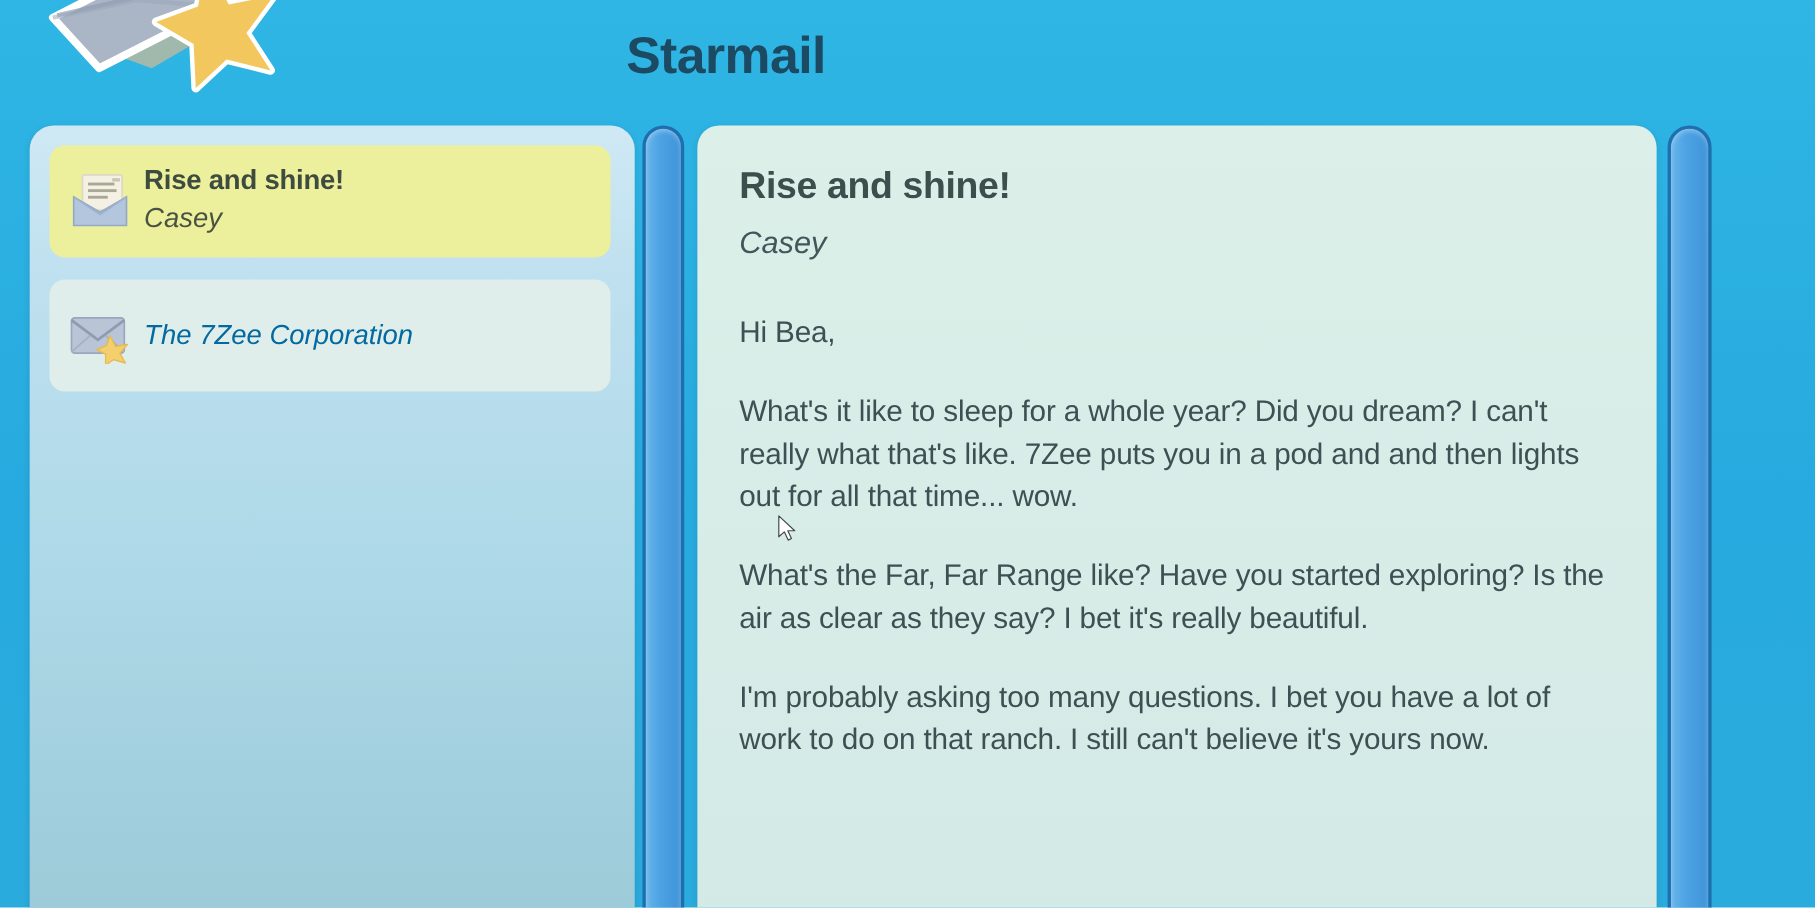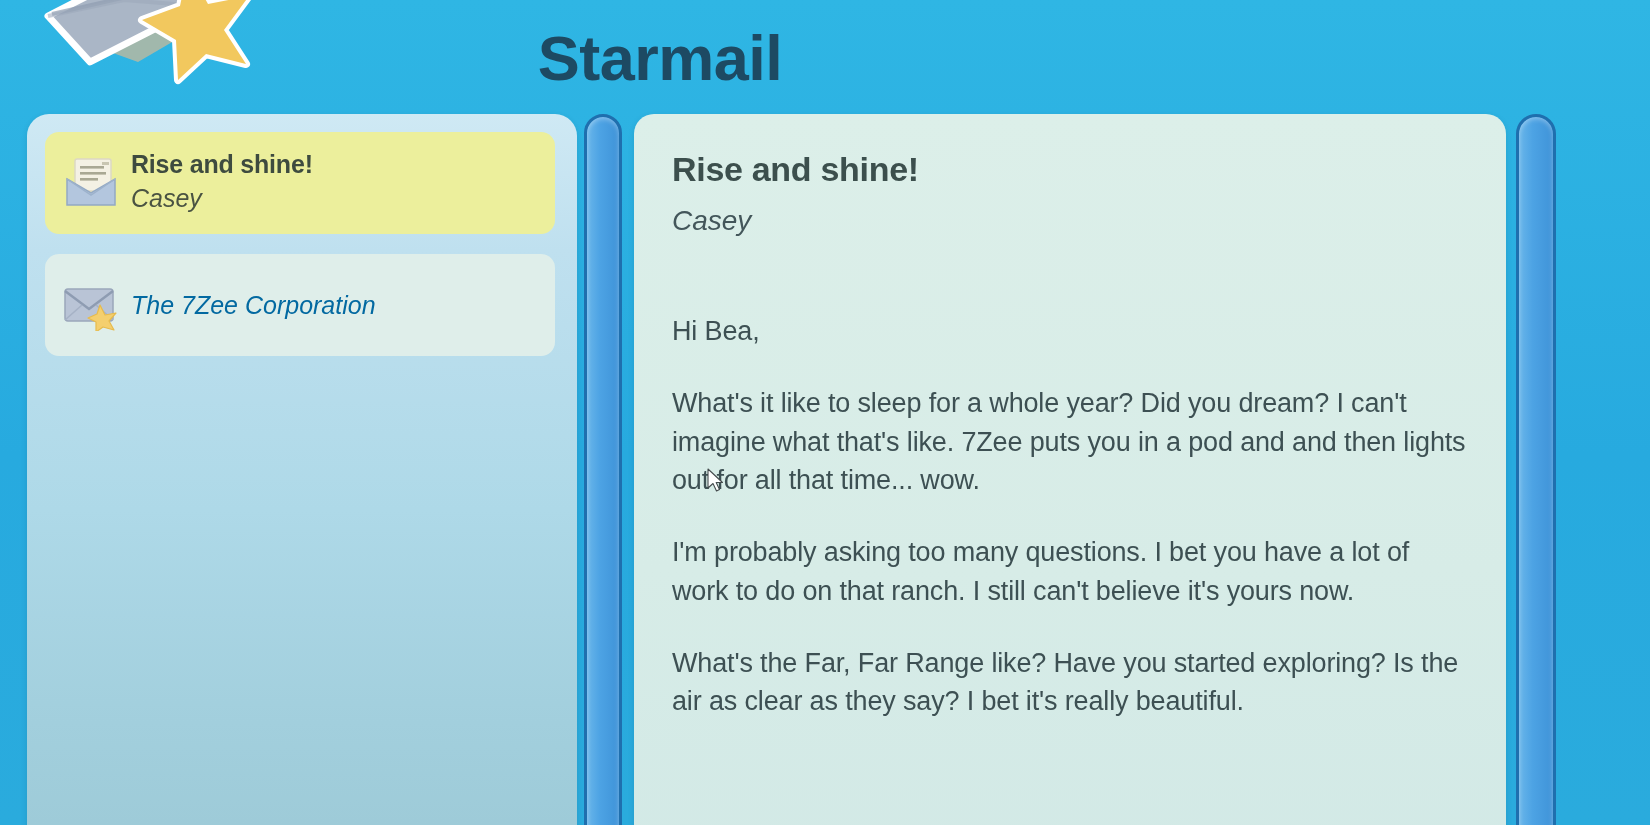--- a/index.html
+++ b/index.html
@@ -22,21 +22,21 @@
     left: 0; top: 0;
     width: 1650px;
     height: 112px;
   }
 
   #page-title {
     position: absolute;
     left: 0; top: 22px;
     width: 1320px;
     text-align: center;
-    font-size: 63px;
+    font-size: 47px;
     font-weight: bold;
     color: #1d4a63;
     letter-spacing: -0.5px;
   }
 
   
   #starmail-logo {
     position: absolute;
     left: 18px;
     top: -46px;
@@ -134,21 +134,21 @@
     color: #3c4f4d;
     letter-spacing: -0.3px;
   }
   #reader-sender {
     font-size: 28px;
     font-style: italic;
     color: #43565a;
     margin-top: 16px;
   }
 
-  #reader-body { margin-top: 75px; }
+  #reader-body { margin-top: 46px; }
 
   .body-paragraph {
     font-size: 27px;
     line-height: 1.42;
     color: #3d5053;
     margin-bottom: 34px;
     letter-spacing: -0.15px;
   }
 
   
@@ -221,23 +221,23 @@
 <div id="list-scrollbar" class="scroll-track"></div>
 
 <div id="reading-pane">
 
   <div id="reader-subject">Rise and shine!</div>
 
   <div id="reader-sender">Casey</div>
 
   <div id="reader-body">
     <p class="body-paragraph">Hi Bea,</p>
-    <p class="body-paragraph">What's it like to sleep for a whole year? Did you dream? I can't imagine what that's like. 7Zee puts you in a pod and and then lights out for all that time... wow.</p>
+    <p class="body-paragraph">What's it like to sleep for a whole year? Did you dream? I can't really what that's like. 7Zee puts you in a pod and and then lights out for all that time... wow.</p>
+    <p class="body-paragraph">What's the Far, Far Range like? Have you started exploring? Is the air as clear as they say? I bet it's really beautiful.</p>
     <p class="body-paragraph">I'm probably asking too many questions. I bet you have a lot of work to do on that ranch. I still can't believe it's yours now.</p>
-    <p class="body-paragraph">What's the Far, Far Range like? Have you started exploring? Is the air as clear as they say? I bet it's really beautiful.</p>
   </div>
 
 </div>
 
 <div id="reader-scrollbar" class="scroll-track"></div>
 
 <div id="mouse-cursor">
   <svg viewBox="0 0 18 26" width="18" height="26">
     <path d="M1 1 L1 20 L6 15.5 L9.5 23 L12.5 21.5 L9.2 14.5 L15.5 14.5 Z" fill="#ffffff" stroke="#444b4d" stroke-width="1.1" stroke-linejoin="round"></path>
   </svg>

